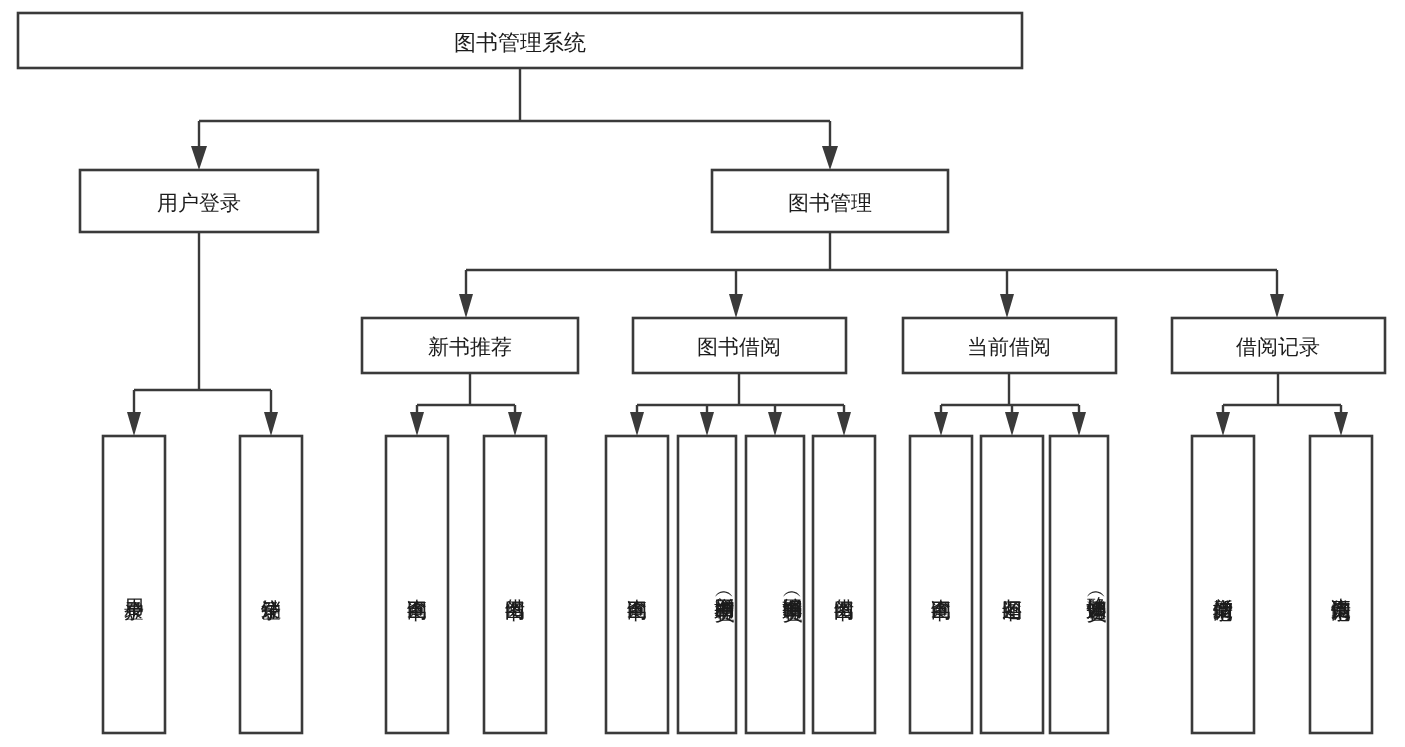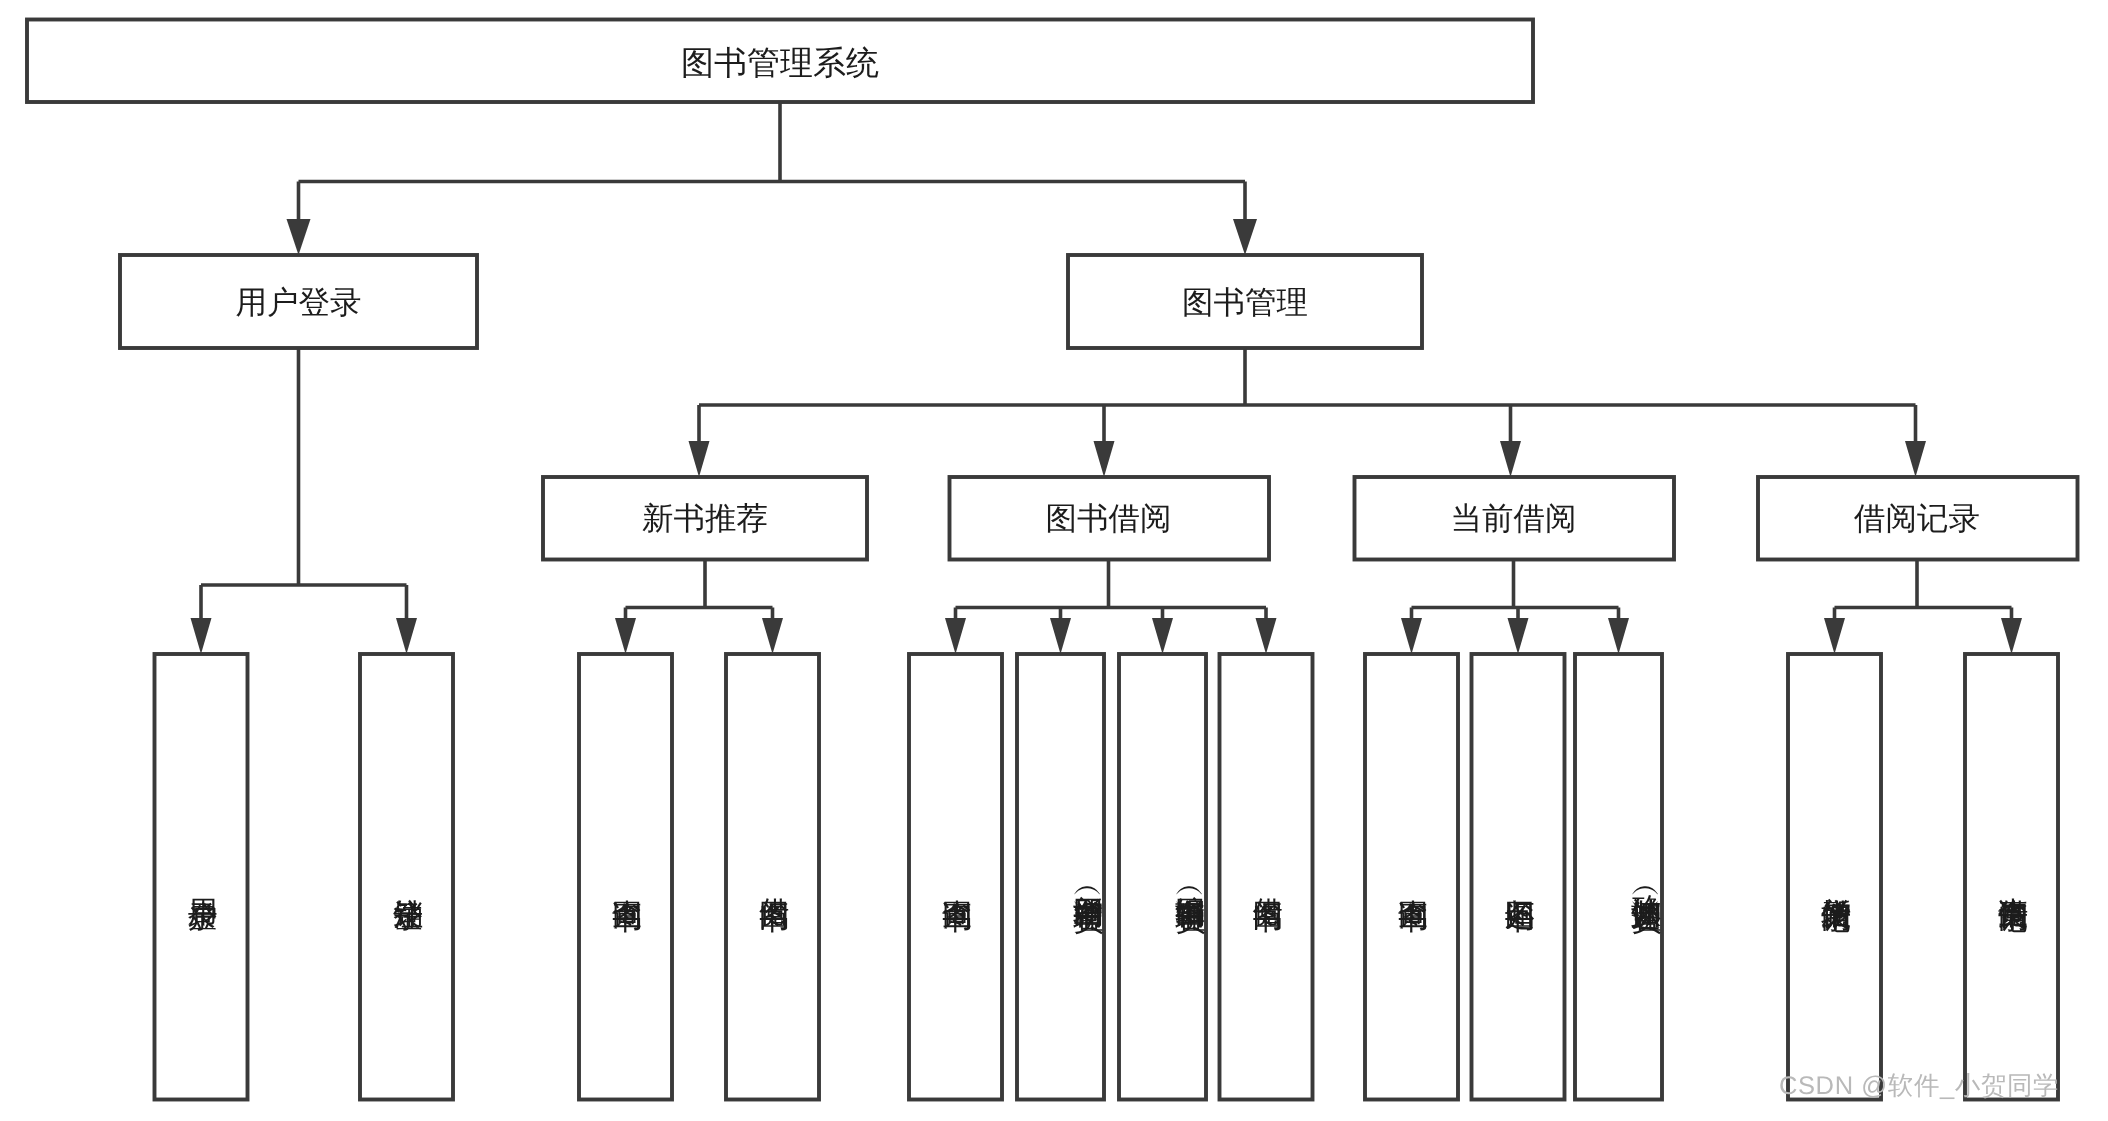--- a/index.html
+++ b/index.html
@@ -202,14 +202,13 @@
   <div class="vlabel" style="left:606px; top:436px; width:62px; height:297px;">查询图书</div>
   <div class="vlabel" style="left:678px; top:440px; width:58px; height:290px; align-items:flex-start;">新增图书（管理员）</div>
   <div class="vlabel" style="left:746px; top:440px; width:58px; height:290px; align-items:flex-start;">编辑图书（管理员）</div>
   <div class="vlabel" style="left:813px; top:436px; width:62px; height:297px;">借阅图书</div>
   <div class="vlabel" style="left:910px; top:436px; width:62px; height:297px;">查询图书</div>
   <div class="vlabel" style="left:981px; top:436px; width:62px; height:297px;">归还图书</div>
   <div class="vlabel" style="left:1050px; top:440px; width:58px; height:290px; align-items:flex-start;">确认归还（管理员）</div>
   <div class="vlabel" style="left:1192px; top:436px; width:62px; height:297px;">新增借阅记录</div>
   <div class="vlabel" style="left:1310px; top:436px; width:62px; height:297px;">查询借阅记录</div>
 
-  <div class="watermark">CSDN @软件_小贺同学</div>
 </div>
 
 </body></html>

